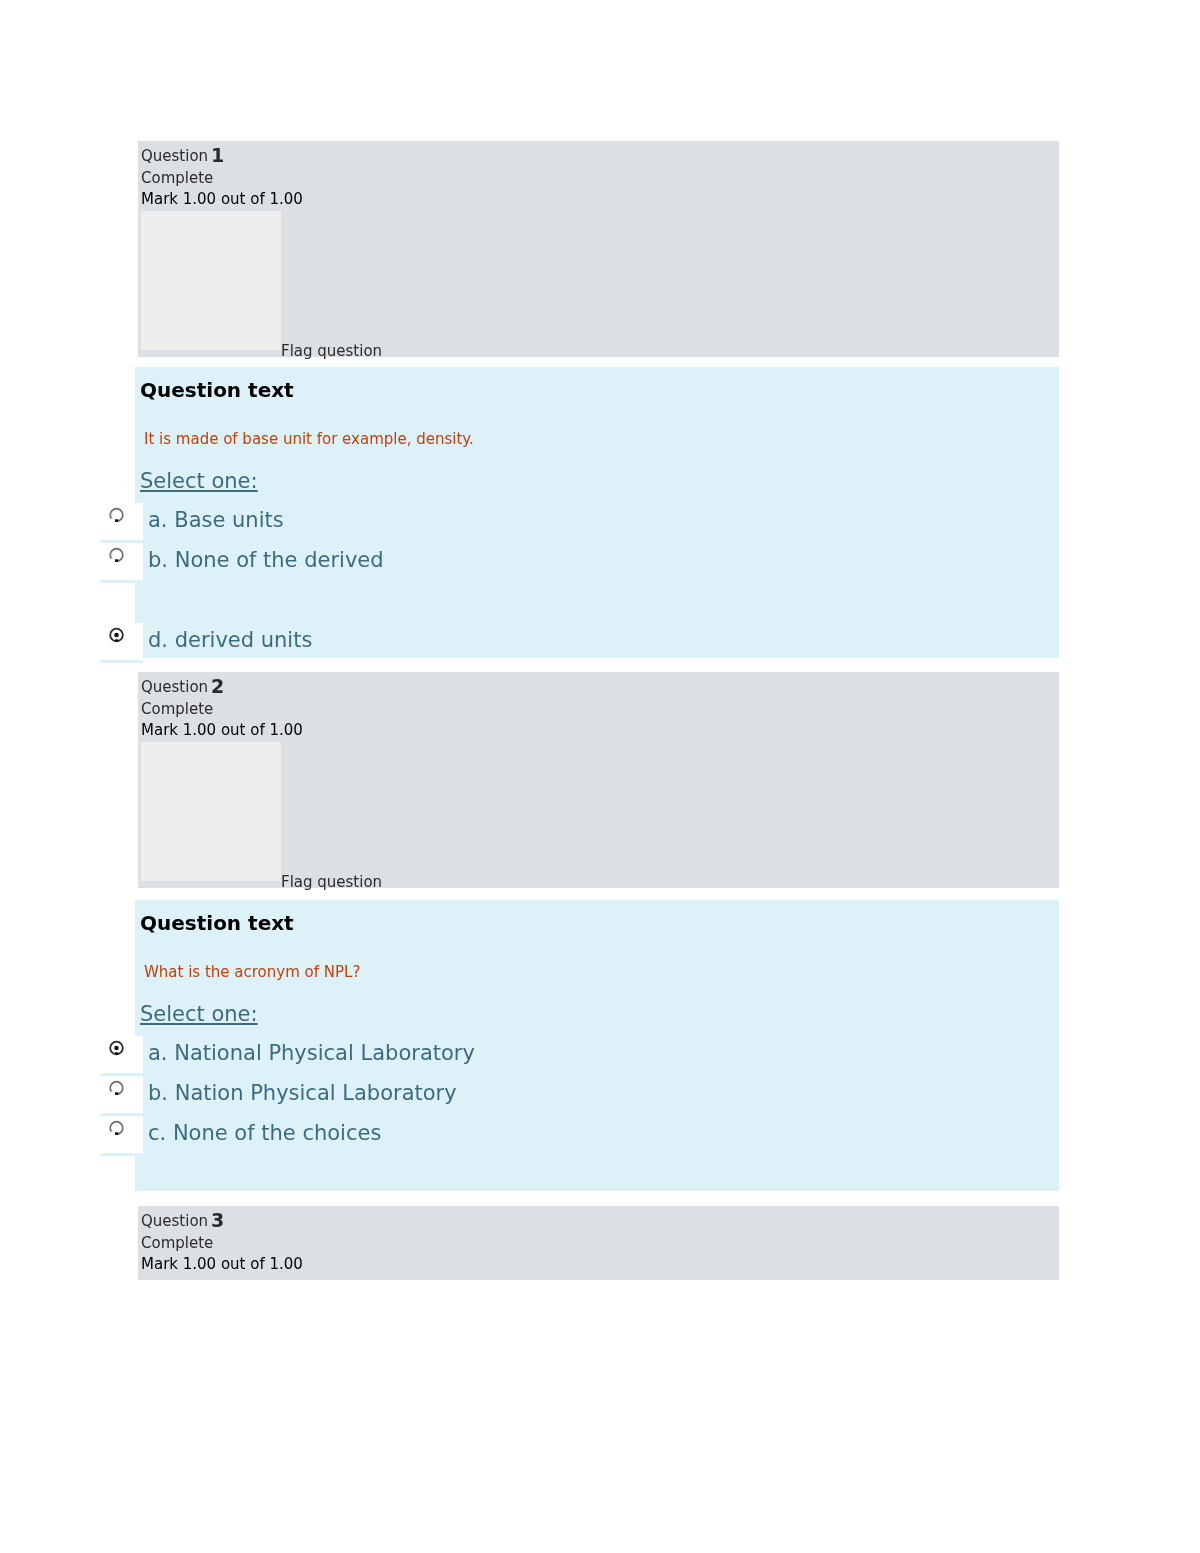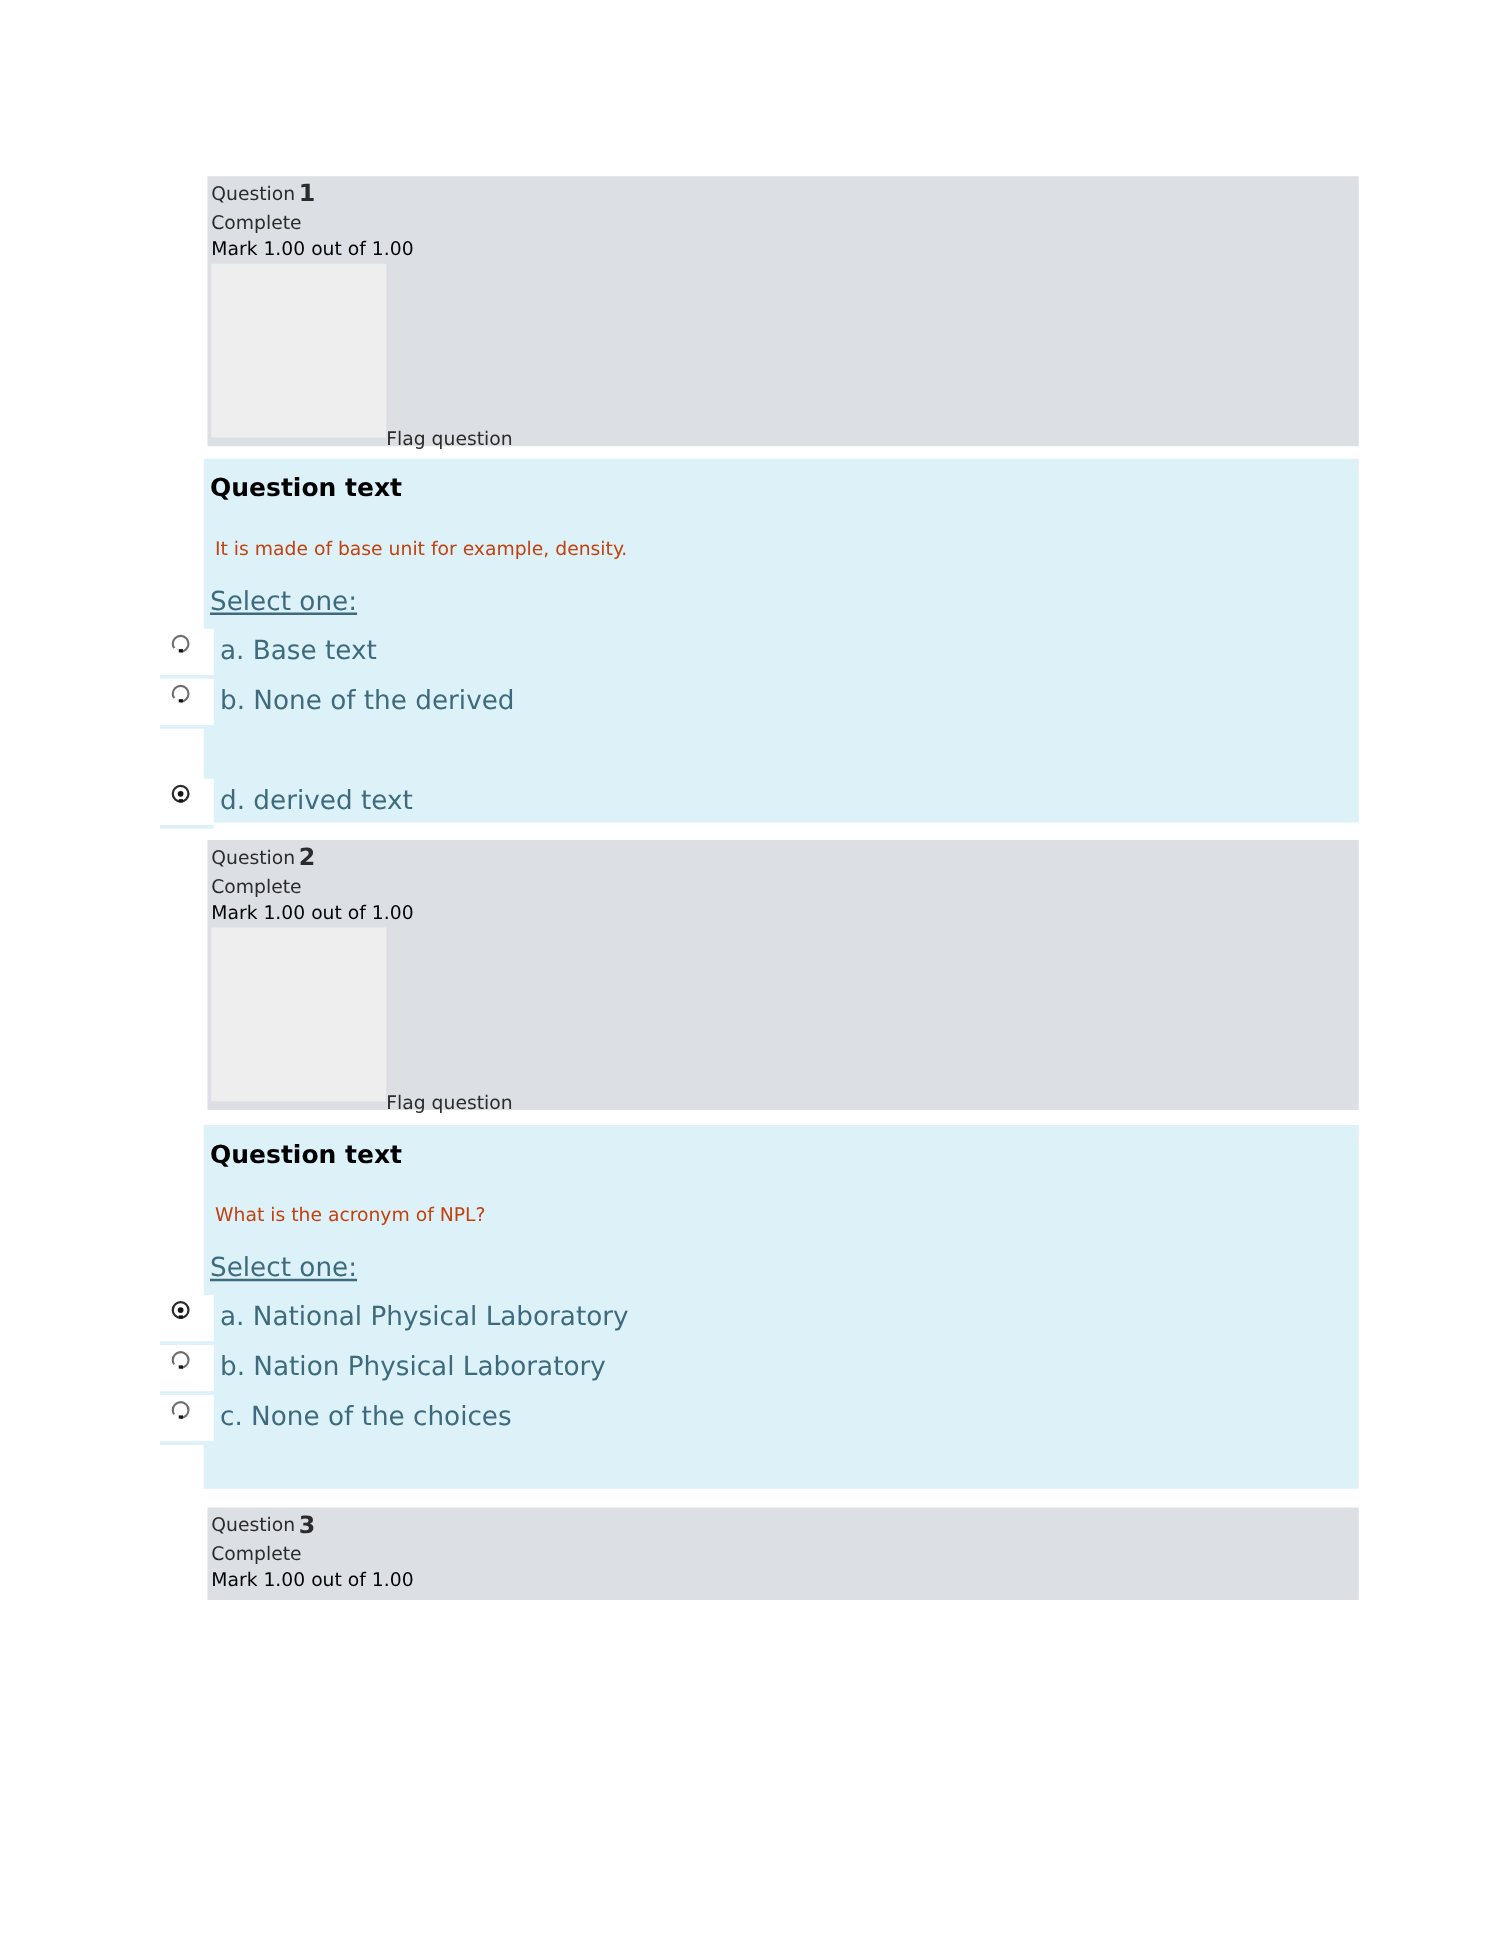--- a/index.html
+++ b/index.html
@@ -12,21 +12,20 @@
     height: 1553px;
     font-family: "DejaVu Sans", sans-serif;
     position: relative;
     overflow: hidden;
   }
 
   .page {
     position: relative;
     width: 973px;
     height: 1553px;
-    margin-left: 28px;
   }
 
   
   .q-header {
     position: absolute;
     left: 138px;
     width: 921px;
     background: #dcdfe4;
     box-sizing: border-box;
   }
@@ -188,21 +187,21 @@
     <div class="opt-row" style="top:136px;">
       <div class="opt-white"></div>
       <div class="opt-divider"></div>
       <div class="radio">
         <svg width="17" height="17" viewBox="0 0 17 17">
           <circle cx="8.5" cy="8" r="6.3" fill="#ffffff" stroke="#6e6e6e" stroke-width="1.7"></circle>
           <path d="M 3.2 11.6 A 6.3 6.3 0 0 0 8.5 14.3" fill="none" stroke="#ffffff" stroke-width="2.4"></path>
           <rect x="7" y="12.3" width="3.4" height="2.6" fill="#151515"></rect>
         </svg>
       </div>
-      <div class="opt-label">a. Base text</div>
+      <div class="opt-label">a. Base units</div>
     </div>
 
     <div class="opt-row" style="top:176px;">
       <div class="opt-white"></div>
       <div class="opt-divider"></div>
       <div class="radio">
         <svg width="17" height="17" viewBox="0 0 17 17">
           <circle cx="8.5" cy="8" r="6.3" fill="#ffffff" stroke="#6e6e6e" stroke-width="1.7"></circle>
           <path d="M 3.2 11.6 A 6.3 6.3 0 0 0 8.5 14.3" fill="none" stroke="#ffffff" stroke-width="2.4"></path>
           <rect x="7" y="12.3" width="3.4" height="2.6" fill="#151515"></rect>
@@ -215,21 +214,21 @@
     <div class="opt-row" style="top:256px;">
       <div class="opt-white"></div>
       <div class="opt-divider"></div>
       <div class="radio">
         <svg width="17" height="17" viewBox="0 0 17 17">
           <circle cx="8.5" cy="8" r="6.3" fill="#ffffff" stroke="#2b2b2b" stroke-width="1.8"></circle>
           <circle cx="8.5" cy="8" r="2.3" fill="#151515"></circle>
           <rect x="7" y="12.3" width="3.4" height="2.6" fill="#151515"></rect>
         </svg>
       </div>
-      <div class="opt-label">d. derived text</div>
+      <div class="opt-label">d. derived units</div>
     </div>
   </div>
 
   <div class="q-header" style="top:672px; height:216px;">
     <div class="q-header-inner">
       <div class="q-no">
         <span>Question</span><span class="num">2</span>
       </div>
       <div class="q-state">Complete</div>
       <div class="q-mark">Mark 1.00 out of 1.00</div>

